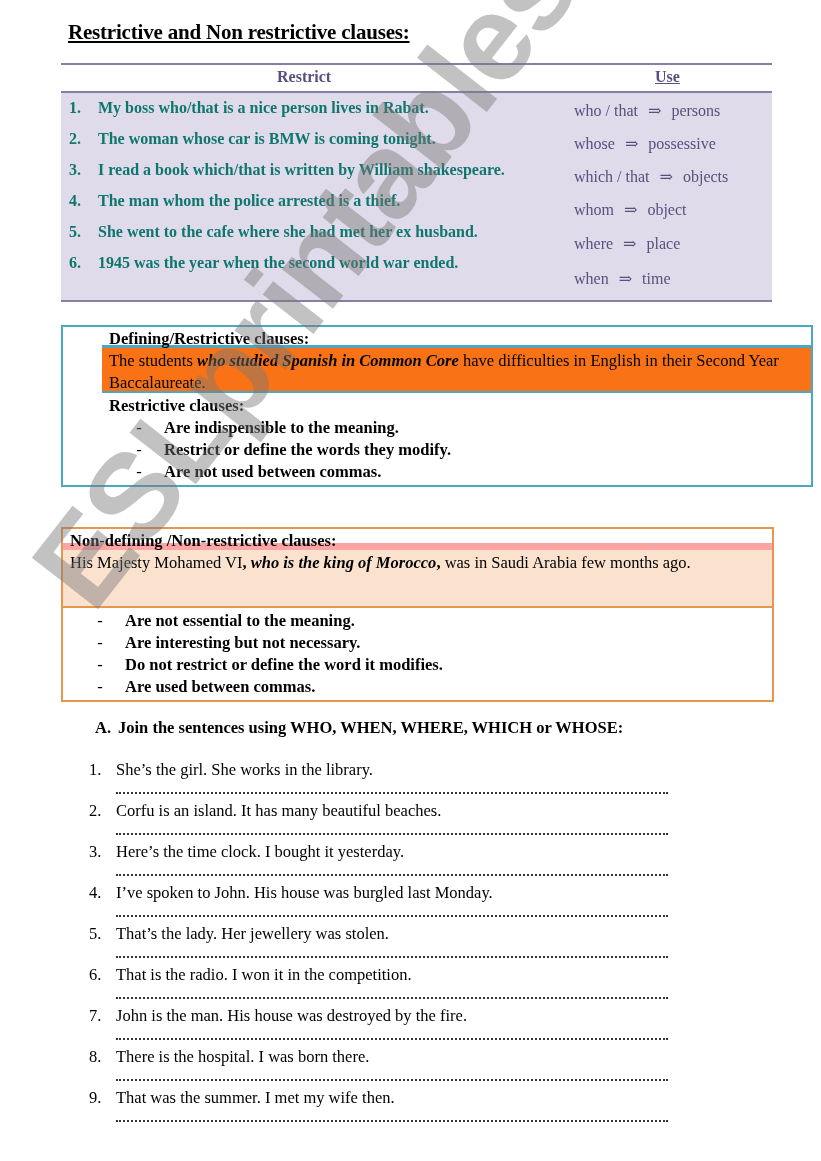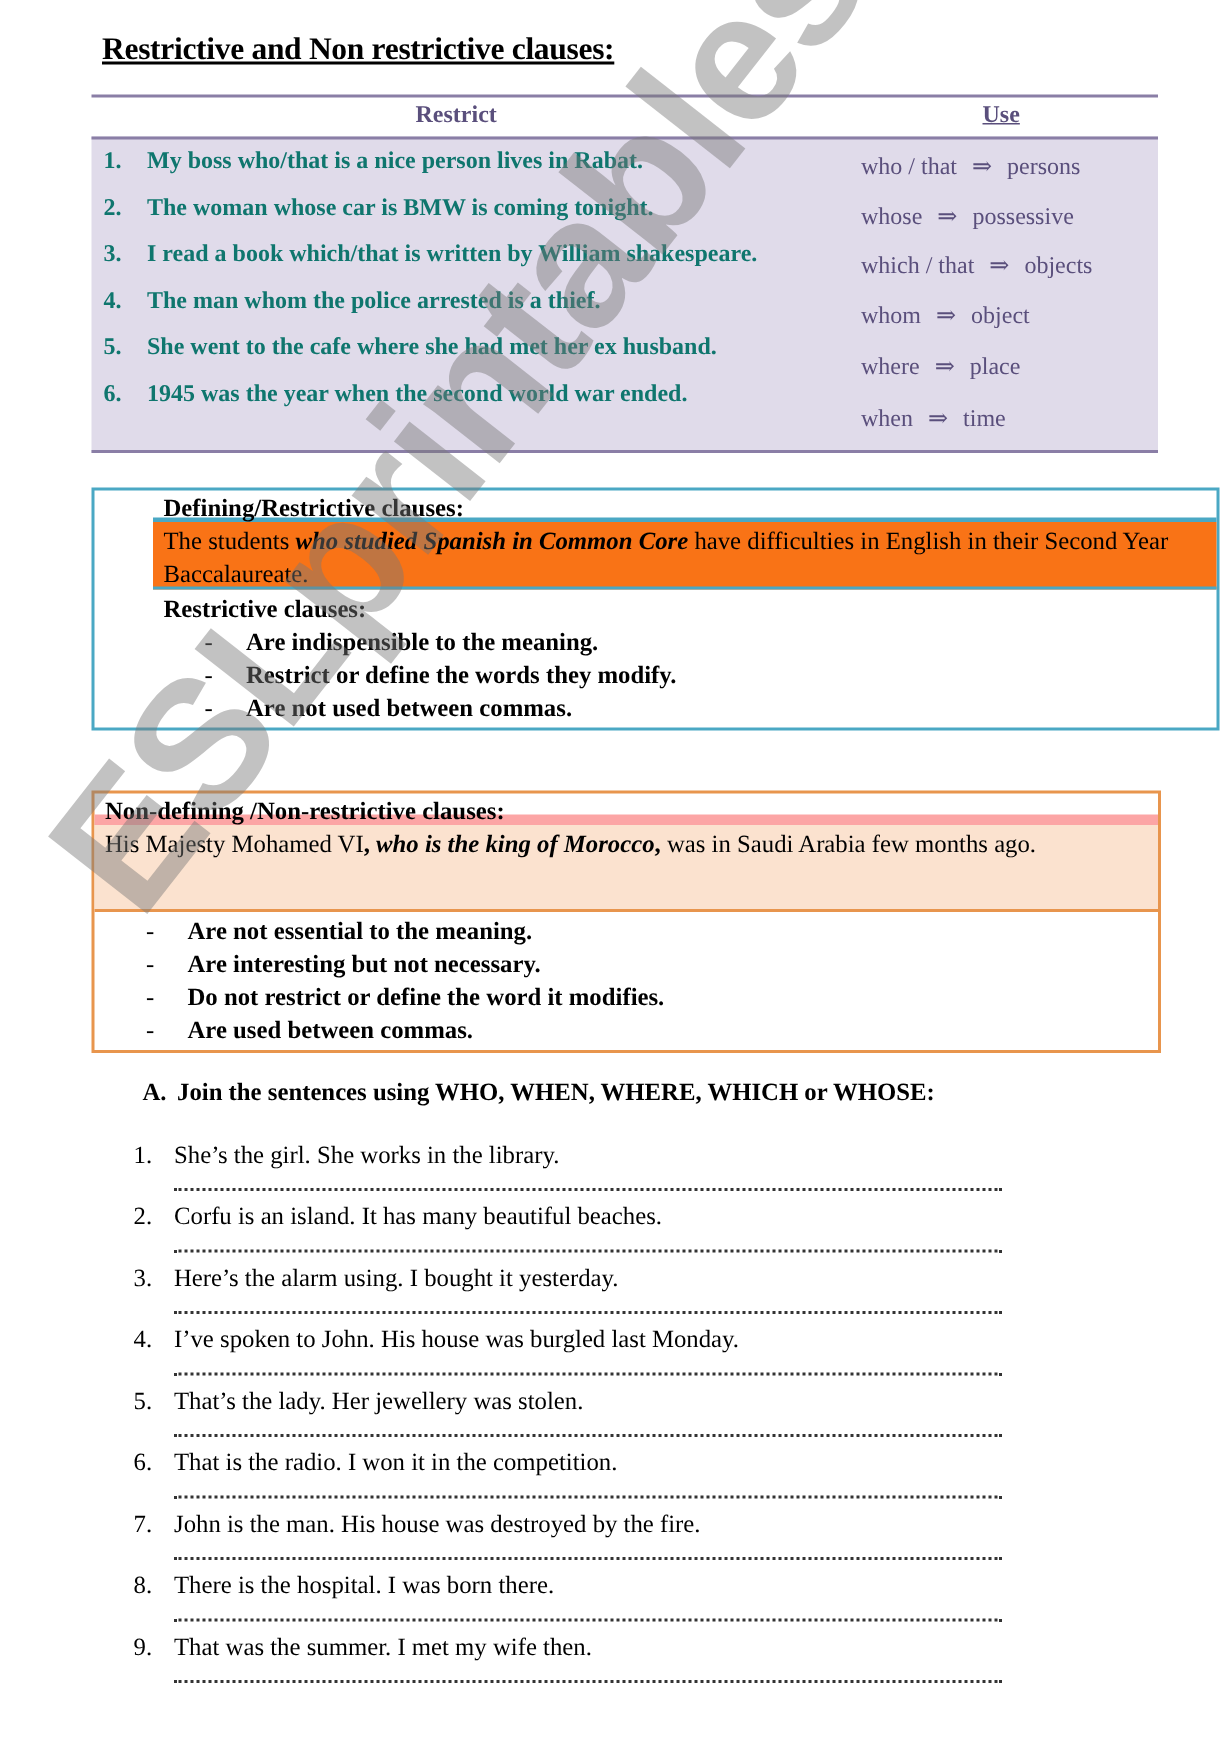--- a/index.html
+++ b/index.html
@@ -116,21 +116,21 @@
     <div class="point"><span class="dash">-</span><span>Are used between commas.</span></div>
   </div>
 </div>
 
 <div class="exercise-title"><span class="letter">A.</span><span>Join the sentences using WHO, WHEN, WHERE, WHICH or WHOSE:</span></div>
 
 <div class="ex-item" style="top:760px"><span class="n">1.</span><span>She’s the girl. She works in the library.</span></div>
 <div class="answer-line" style="top:791px"></div>
 <div class="ex-item" style="top:801px"><span class="n">2.</span><span>Corfu is an island. It has many beautiful beaches.</span></div>
 <div class="answer-line" style="top:832px"></div>
-<div class="ex-item" style="top:842px"><span class="n">3.</span><span>Here’s the alarm using. I bought it yesterday.</span></div>
+<div class="ex-item" style="top:842px"><span class="n">3.</span><span>Here’s the time clock. I bought it yesterday.</span></div>
 <div class="answer-line" style="top:873px"></div>
 <div class="ex-item" style="top:883px"><span class="n">4.</span><span>I’ve spoken to John. His house was burgled last Monday.</span></div>
 <div class="answer-line" style="top:914px"></div>
 <div class="ex-item" style="top:924px"><span class="n">5.</span><span>That’s the lady. Her jewellery was stolen.</span></div>
 <div class="answer-line" style="top:955px"></div>
 <div class="ex-item" style="top:965px"><span class="n">6.</span><span>That is the radio. I won it in the competition.</span></div>
 <div class="answer-line" style="top:996px"></div>
 <div class="ex-item" style="top:1006px"><span class="n">7.</span><span>John is the man. His house was destroyed by the fire.</span></div>
 <div class="answer-line" style="top:1037px"></div>
 <div class="ex-item" style="top:1047px"><span class="n">8.</span><span>There is the hospital. I was born there.</span></div>

